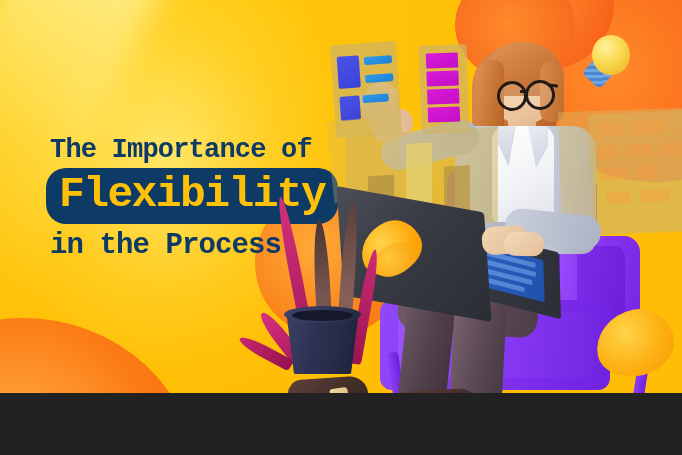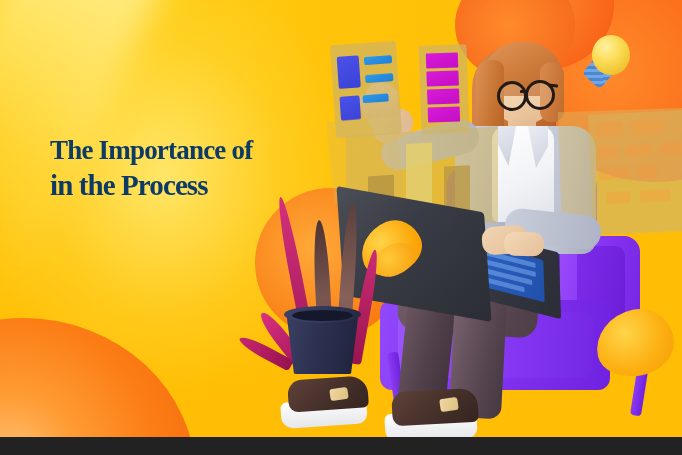--- a/index.html
+++ b/index.html
@@ -1,20 +1,20 @@
 <!DOCTYPE html>
 <html><head>
 <meta charset="utf-8">
 <style>
   html,body{margin:0;padding:0;background:#222;}
   #stage{
     position:relative;
-    width:682px;height:437px;
+    width:682px;height:393px;
     overflow:hidden;
-    font-family:Liberation Serif, serif;
+    font-family:Liberation Mono, monospace;
     background:#84cc16;
   }
   .abs{position:absolute;}
 
   
   #bg-base{
     inset:0;
     background:
       radial-gradient(ellipse 260px 300px at 24% 40%, rgba(255,235,120,.85) 0%, rgba(255,220,70,.35) 45%, rgba(255,200,20,0) 72%),
       radial-gradient(ellipse 500px 420px at 8% 2%, #FFD21A 0%, #FFC40A 55%, #FFBE05 100%),
@@ -372,20 +372,23 @@
 
   <div class="abs" id="sphere-topright"></div>
   <div class="abs" id="sphere-topright2"></div>
   <div class="abs" id="blob-orange-right"></div>
   <div class="abs" id="sphere-mid-orange"></div>
   <div class="abs" id="sphere-bottomleft"></div>
   <div class="abs" id="sphere-topleft-dark"></div>
 
   <div class="abs" id="title-block">
     <div class="t-line" id="t1">The Importance of</div>
+    <div id="t-hl-wrap">
+      <div id="t2">Flexibility</div>
+    </div>
     <div class="t-line" id="t3">in the Process</div>
   </div>
 
   <div class="abs" id="chair-back"></div>
   <div class="abs" id="chair-shadow"></div>
   <div class="abs" id="chair-arm-right"></div>
   <div class="abs" id="chair-arm-inner"></div>
 
   <div class="abs" id="hair-back"></div>
   <div class="abs" id="head"></div>

